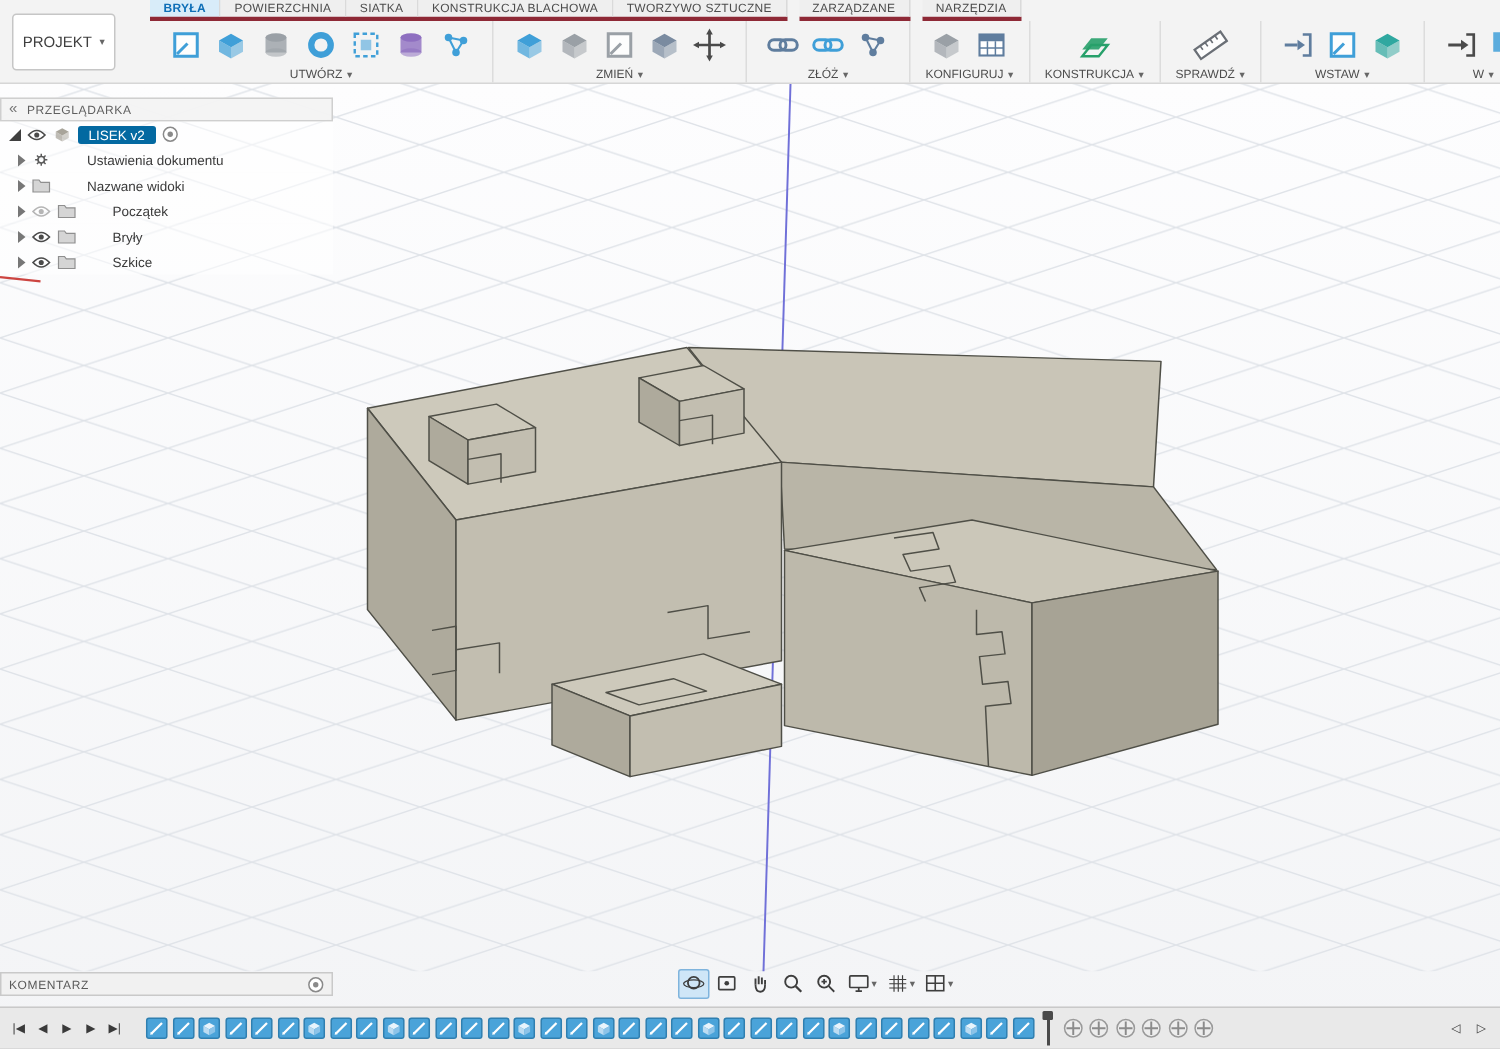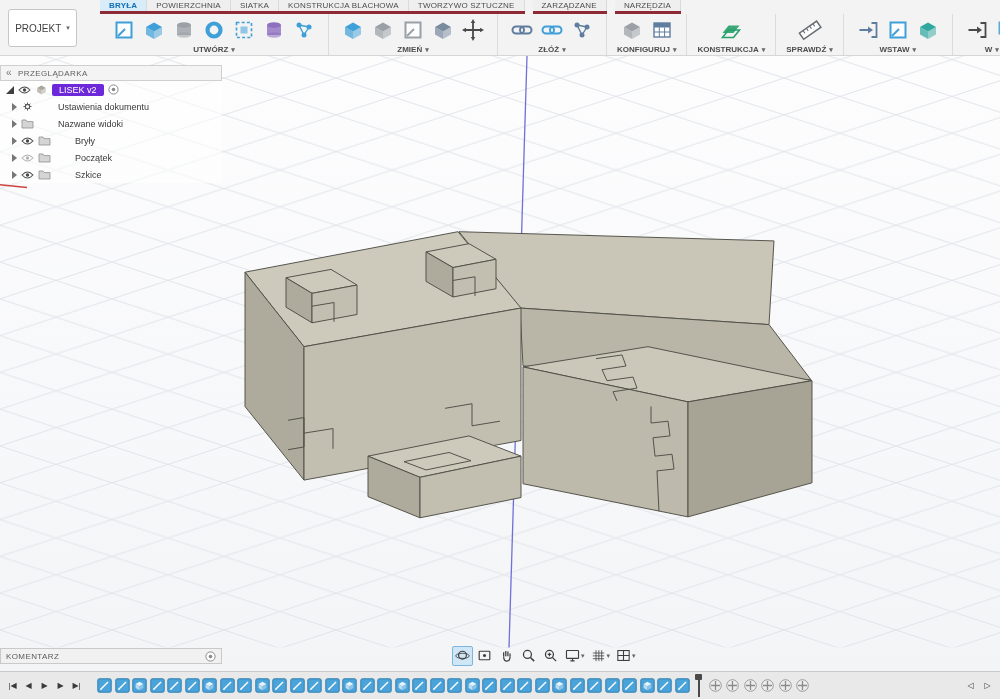--- a/index.html
+++ b/index.html
@@ -21,36 +21,36 @@
   .tab-group { display:flex; border-bottom:3px solid #8e2936; margin-right:8px; }
   .tab { font-size:8px; line-height:11px; padding:0 9px; color:#4c4c4c; background:#efefef;
          border-right:1px solid #dadada; letter-spacing:.2px; white-space:nowrap; }
   .tab.active { background:#d8ecf9; color:#0f6fb7; font-weight:bold; }
   .ribbon { position:absolute; left:100px; top:14px; right:0; height:42px; display:flex; overflow:hidden; }
   .rgroup { display:flex; flex-direction:column; align-items:center; padding:1px 10px 0;
             border-right:1px solid #dcdcdc; }
   .rgroup .tools { display:flex; align-items:center; height:29px; gap:2px; }
   .tool-btn { width:28px; height:28px; display:flex; align-items:center; justify-content:center; border-radius:2px; }
   .tool-btn svg { display:block; }
-  .group-label { font-size:8px; color:#4d4d4d; display:flex; gap:3px; align-items:center; height:11px; white-space:nowrap;font-weight:bold; }
+  .group-label { font-size:8px; color:#4d4d4d; display:flex; gap:3px; align-items:center; height:11px; white-space:nowrap; }
   .caret { font-size:7px; color:#666; }
 
   
   .browser { position:absolute; left:0; top:65px; width:222px; font-size:9px; color:#3a3a3a; }
   .browser-header { height:16px; background:rgba(243,243,243,.95); border:1px solid #cfcfcf;
             display:flex; align-items:center; gap:6px; padding:0 5px; font-size:8px;
             color:#5f5f5f; letter-spacing:.4px; }
   .collapse { font-size:10px; color:#777; line-height:10px; }
   .brow { height:17px; display:flex; align-items:center; gap:4px; padding:0 4px 0 12px;
           background:rgba(255,255,255,.55); }
   .brow.root { padding-left:6px; }
   .tri-open { width:0; height:0; border-left:8px solid transparent; border-bottom:8px solid #3f3f3f; }
   .tri { width:0; height:0; border-top:4px solid transparent; border-bottom:4px solid transparent;
          border-left:5.5px solid #777; }
-  .root-label { background:#6d28d9; color:#fff; font-size:9px; padding:1px 7px; border-radius:2px; }
+  .root-label { background:#0369a1; color:#fff; font-size:9px; padding:1px 7px; border-radius:2px; }
   .icon { display:flex; align-items:center; }
   .blabel { white-space:nowrap;padding-left:20px; }
 
   
   .comment-bar { position:absolute; left:0; top:648px; width:222px; height:16px; background:#f1f1f1;
           border:1px solid #c9c9c9; display:flex; align-items:center; padding:0 5px; font-size:8px;
           color:#5a5a5a; letter-spacing:.4px;justify-content:flex-end; }
   .spacer { flex:1; }
 
   
@@ -420,45 +420,45 @@
             <svg width="13" height="11" viewBox="0 0 13 11">
               <path d="M1,2 h4 l1.2,1.6 h5.8 v6.4 h-11 z" fill="#d5d5d5" stroke="#8f8f8f" stroke-width="0.8"></path>
             </svg>
           </span>
           <span class="blabel">Nazwane widoki</span>
         </div>
         <div class="brow">
           <span class="tri"></span>
           <span class="icon">
             <svg width="13" height="10" viewBox="0 0 13 10">
+              <path d="M1,5 Q6.5,-1 12,5 Q6.5,11 1,5 Z" fill="none" stroke="#b5b5b5" stroke-width="1.1"></path>
+              <circle cx="6.5" cy="5" r="1.7" fill="#b5b5b5"></circle>
+            </svg>
+          </span>
+          <span class="icon">
+            <svg width="13" height="11" viewBox="0 0 13 11">
+              <path d="M1,2 h4 l1.2,1.6 h5.8 v6.4 h-11 z" fill="#d5d5d5" stroke="#8f8f8f" stroke-width="0.8"></path>
+            </svg>
+          </span>
+          <span class="blabel">Początek</span>
+        </div>
+        <div class="brow">
+          <span class="tri"></span>
+          <span class="icon">
+            <svg width="13" height="10" viewBox="0 0 13 10">
               <path d="M1,5 Q6.5,-1 12,5 Q6.5,11 1,5 Z" fill="none" stroke="#4a4a4a" stroke-width="1.1"></path>
               <circle cx="6.5" cy="5" r="1.7" fill="#4a4a4a"></circle>
             </svg>
           </span>
           <span class="icon">
             <svg width="13" height="11" viewBox="0 0 13 11">
               <path d="M1,2 h4 l1.2,1.6 h5.8 v6.4 h-11 z" fill="#d5d5d5" stroke="#8f8f8f" stroke-width="0.8"></path>
             </svg>
           </span>
           <span class="blabel">Bryły</span>
-        </div>
-        <div class="brow">
-          <span class="tri"></span>
-          <span class="icon">
-            <svg width="13" height="10" viewBox="0 0 13 10">
-              <path d="M1,5 Q6.5,-1 12,5 Q6.5,11 1,5 Z" fill="none" stroke="#b5b5b5" stroke-width="1.1"></path>
-              <circle cx="6.5" cy="5" r="1.7" fill="#b5b5b5"></circle>
-            </svg>
-          </span>
-          <span class="icon">
-            <svg width="13" height="11" viewBox="0 0 13 11">
-              <path d="M1,2 h4 l1.2,1.6 h5.8 v6.4 h-11 z" fill="#d5d5d5" stroke="#8f8f8f" stroke-width="0.8"></path>
-            </svg>
-          </span>
-          <span class="blabel">Początek</span>
         </div>
         <div class="brow">
           <span class="tri"></span>
           <span class="icon">
             <svg width="13" height="10" viewBox="0 0 13 10">
               <path d="M1,5 Q6.5,-1 12,5 Q6.5,11 1,5 Z" fill="none" stroke="#4a4a4a" stroke-width="1.1"></path>
               <circle cx="6.5" cy="5" r="1.7" fill="#4a4a4a"></circle>
             </svg>
           </span>
           <span class="icon">

